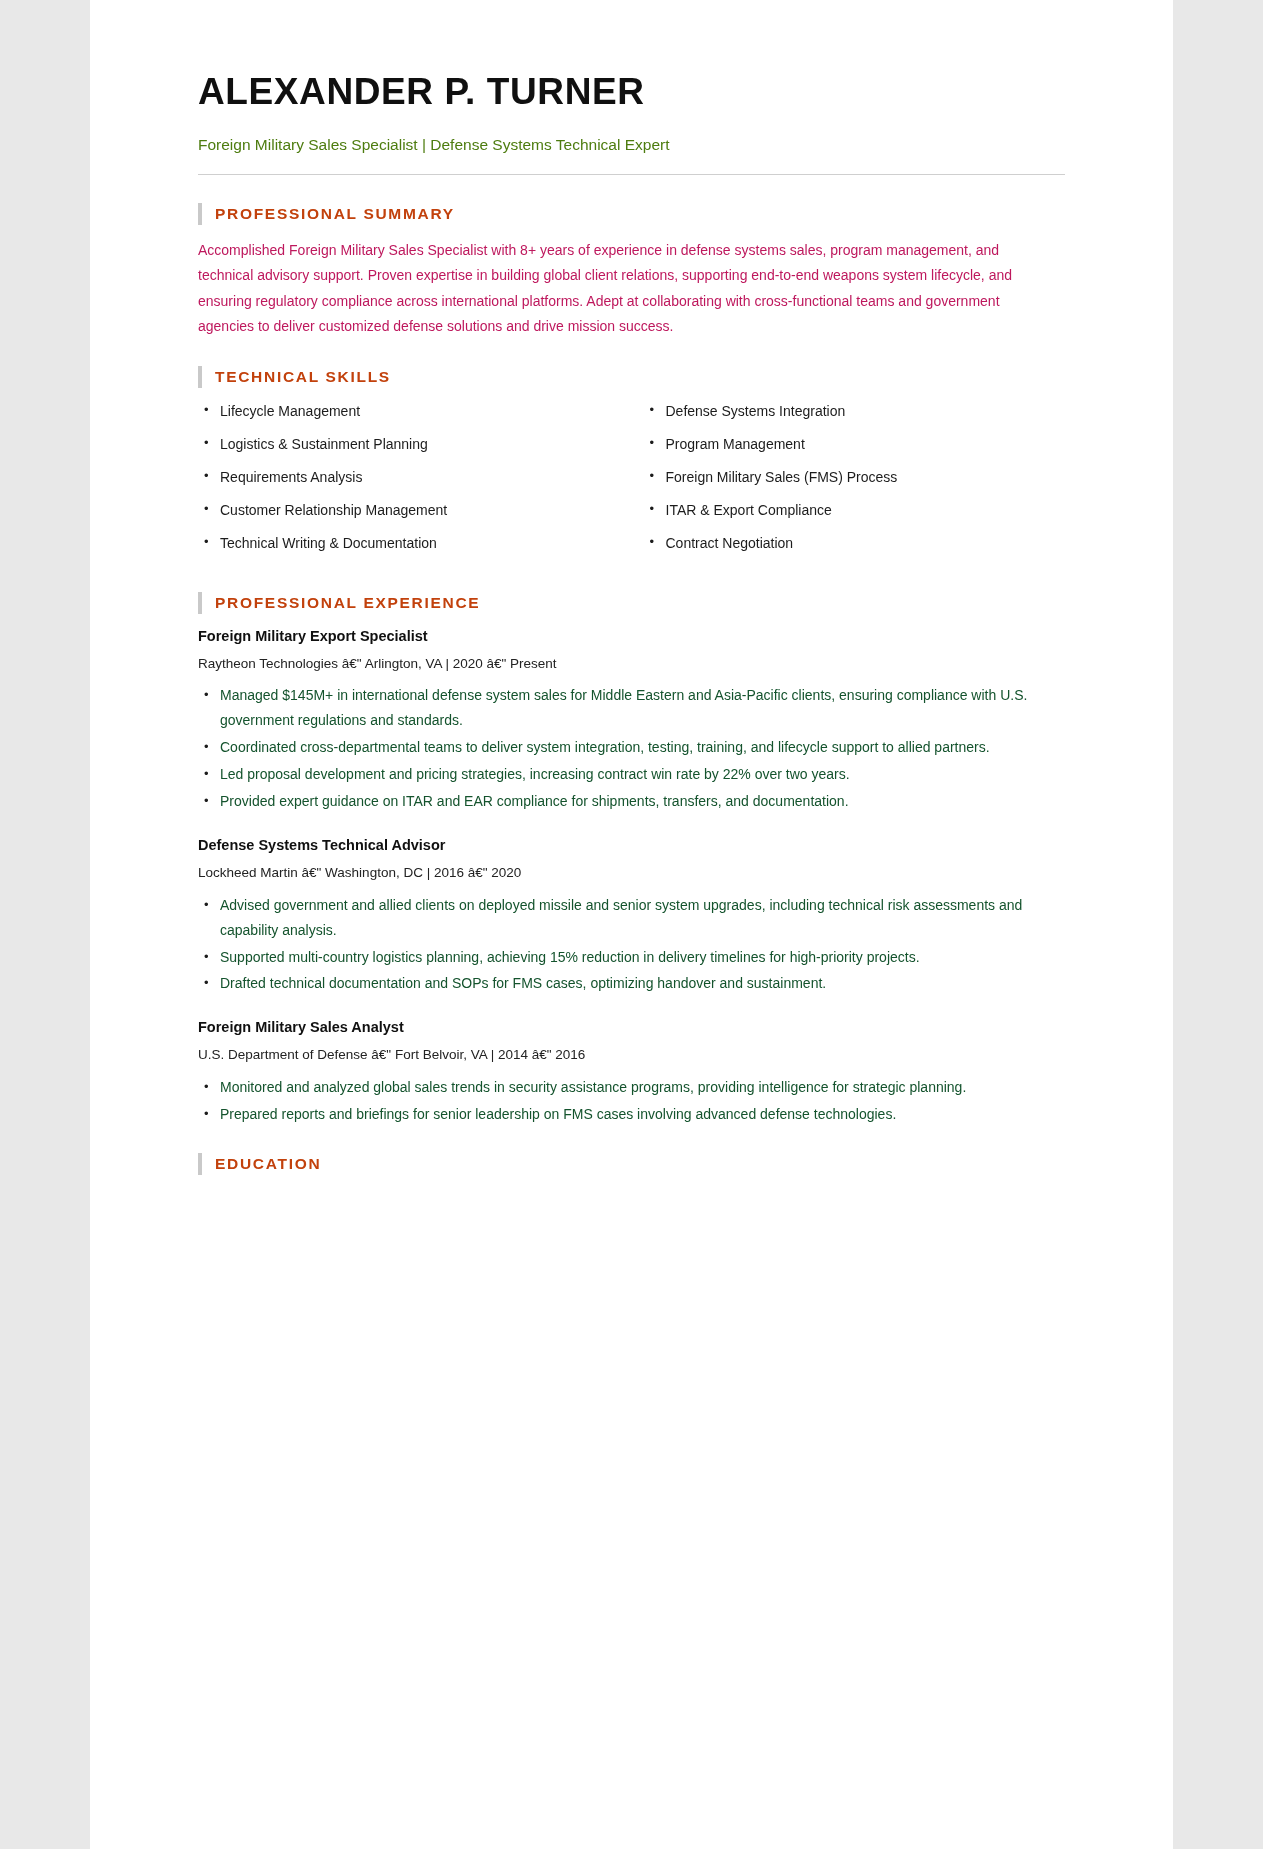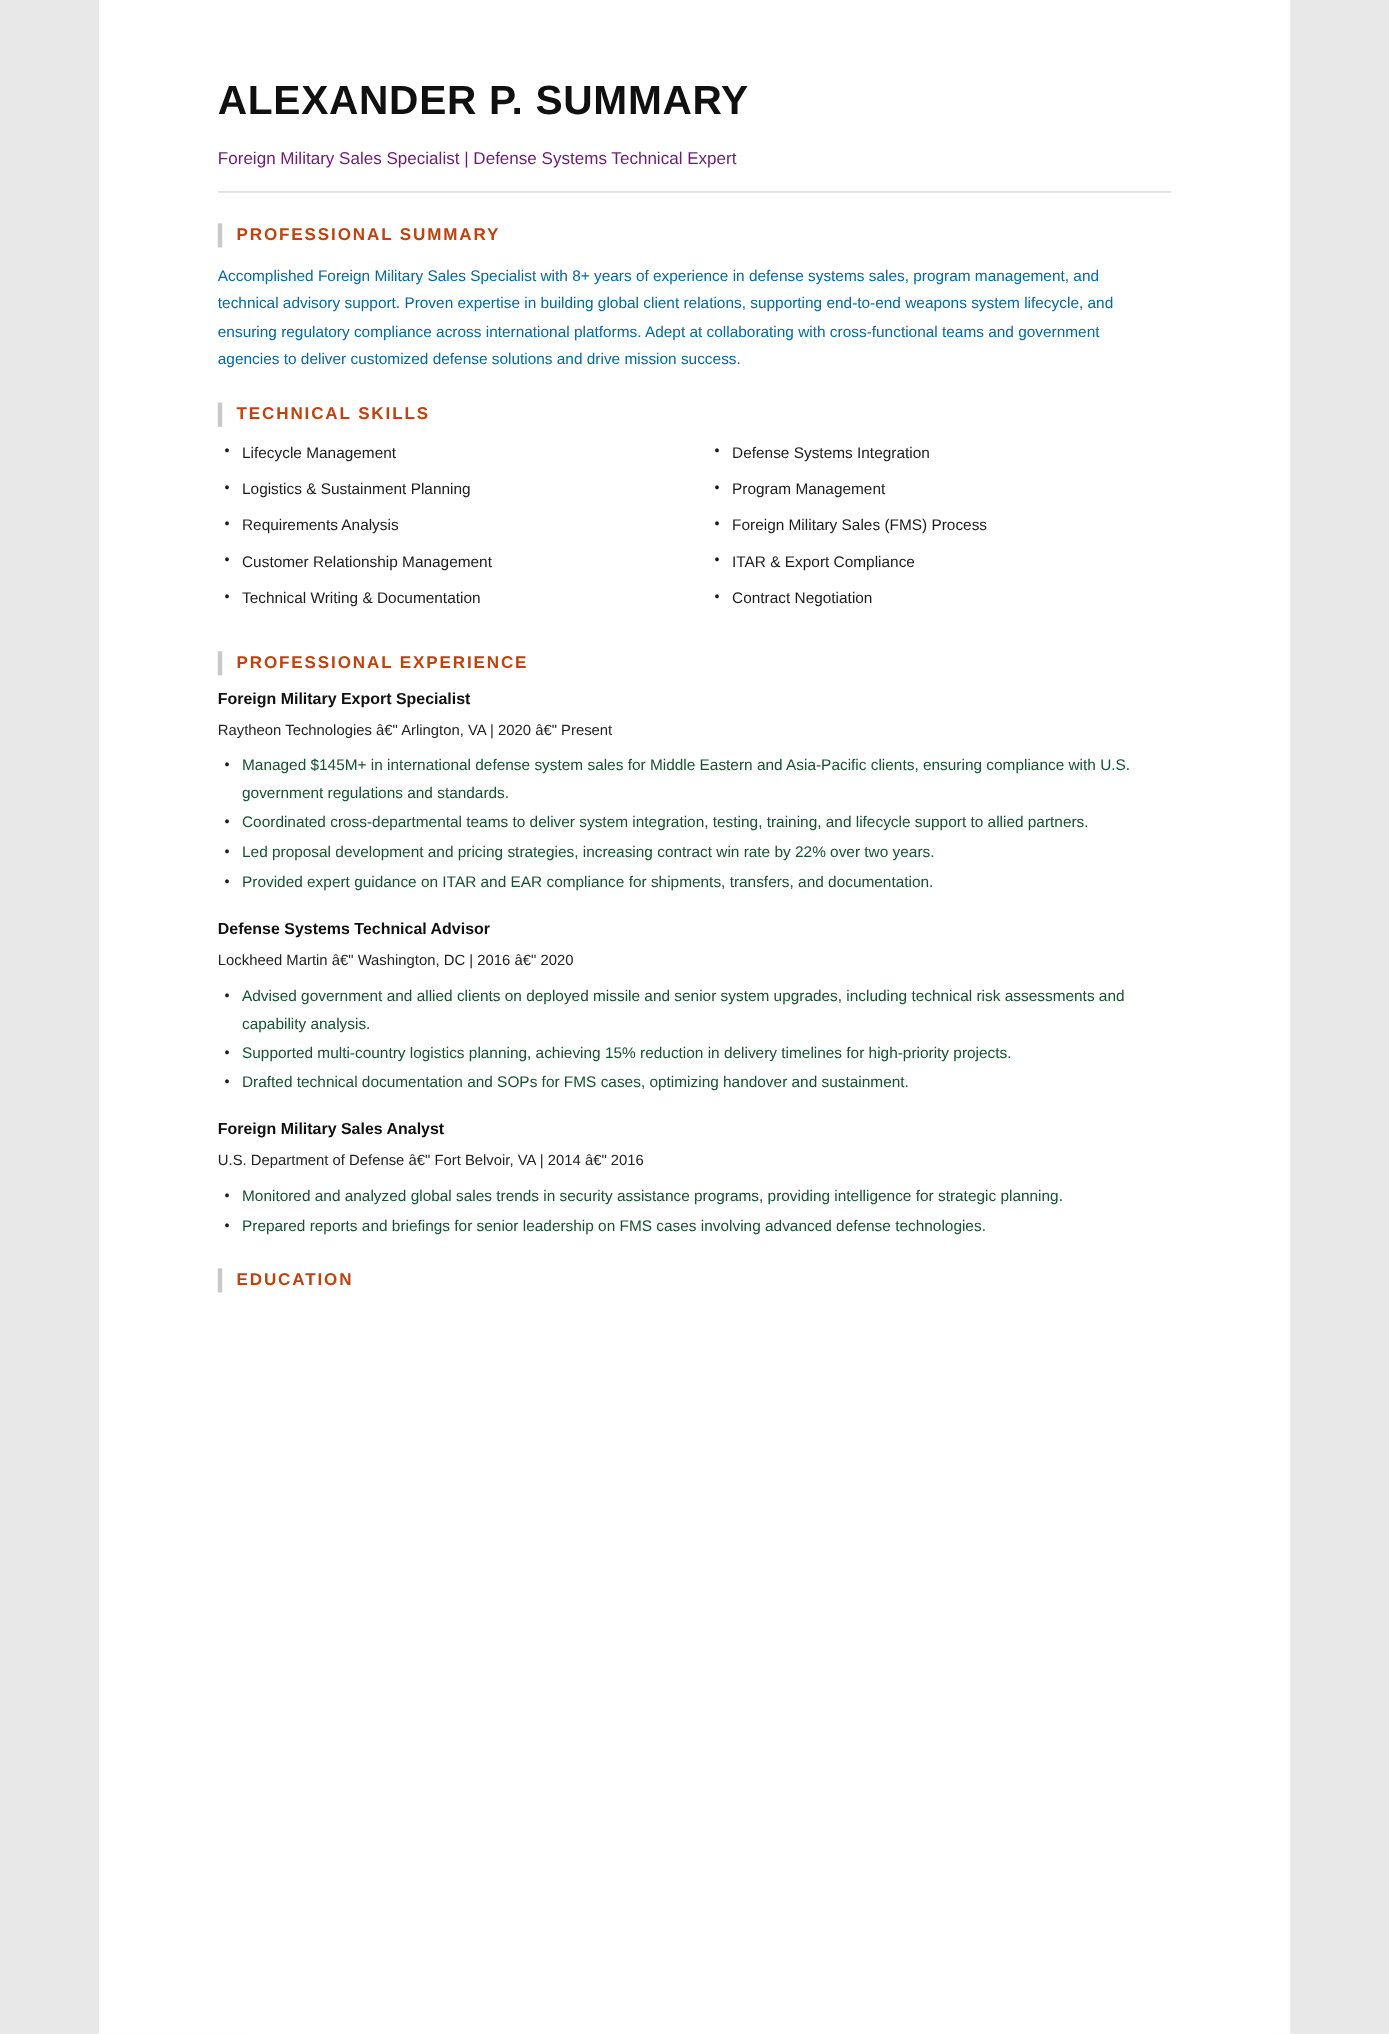--- a/index.html
+++ b/index.html
@@ -29,21 +29,21 @@
   .name {
     font-size: 37px;
     font-weight: bold;
     letter-spacing: 0.6px;
     color: #101010;
     margin: 0 0 22px 0;
     line-height: 1.1;
   }
   .headline {
     font-size: 15.5px;
-    color: #701a75;
+    color: #4d7c0f;
     margin: 0 0 19px 0;
     line-height: 1.3;
     font-weight: normal;
   }
   .contact {
     font-size: 13.5px;
     color: #222222;
     margin: 0 0 20px 0;
     line-height: 1.4;
   }
@@ -81,21 +81,21 @@
     letter-spacing: 1.7px;
     color: #c2410c;
     text-transform: uppercase;
     line-height: 1.25;
   }
 
   
   .summary-text {
     font-size: 14px;
     line-height: 1.82;
-    color: #0369a1;
+    color: #be185d;
     margin: 0;
     max-width: 840px;
     text-align: left;
   }
 
   
   .skills-grid {
     display: grid;
     grid-template-columns: 1fr 1fr;
     column-gap: 24px;
@@ -170,21 +170,21 @@
     margin-bottom: 0;
   }
 </style>
 </head>
 <body>
 
 <div class="page">
   <div class="resume">
 
     <div>
-      <h1 class="name">ALEXANDER P. SUMMARY</h1>
+      <h1 class="name">ALEXANDER P. TURNER</h1>
       <div class="headline">Foreign Military Sales Specialist | Defense Systems Technical Expert</div>
       <hr class="header-rule">
     </div>
 
     <div class="section">
       <div class="section-header">
         <span class="section-bar"></span>
         <span class="section-title">PROFESSIONAL SUMMARY</span>
       </div>
       <p class="summary-text">Accomplished Foreign Military Sales Specialist with 8+ years of experience in defense systems sales, program management, and technical advisory support. Proven expertise in building global client relations, supporting end-to-end weapons system lifecycle, and ensuring regulatory compliance across international platforms. Adept at collaborating with cross-functional teams and government agencies to deliver customized defense solutions and drive mission success.</p>

